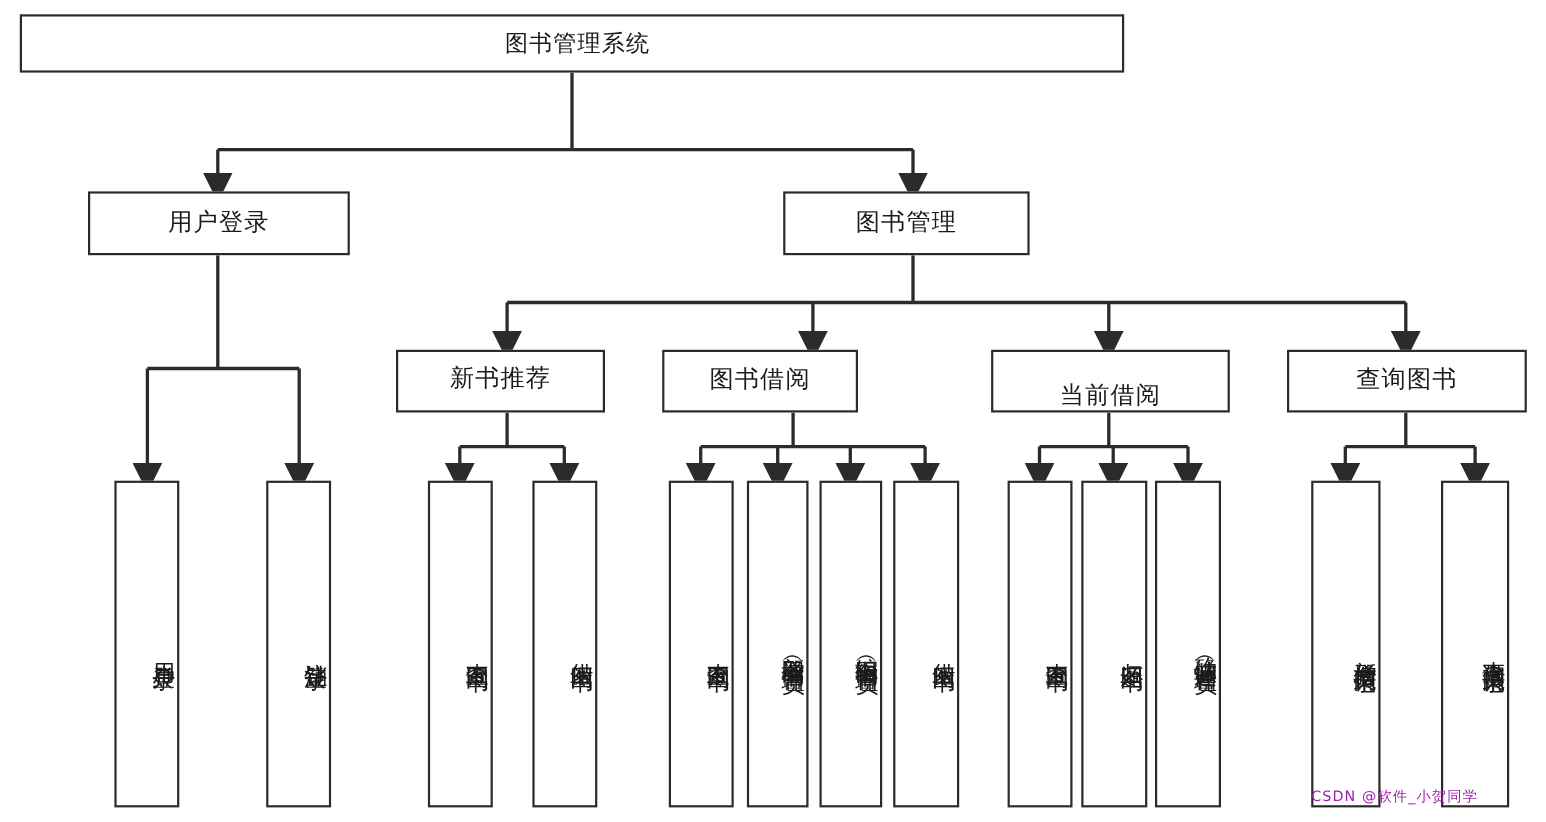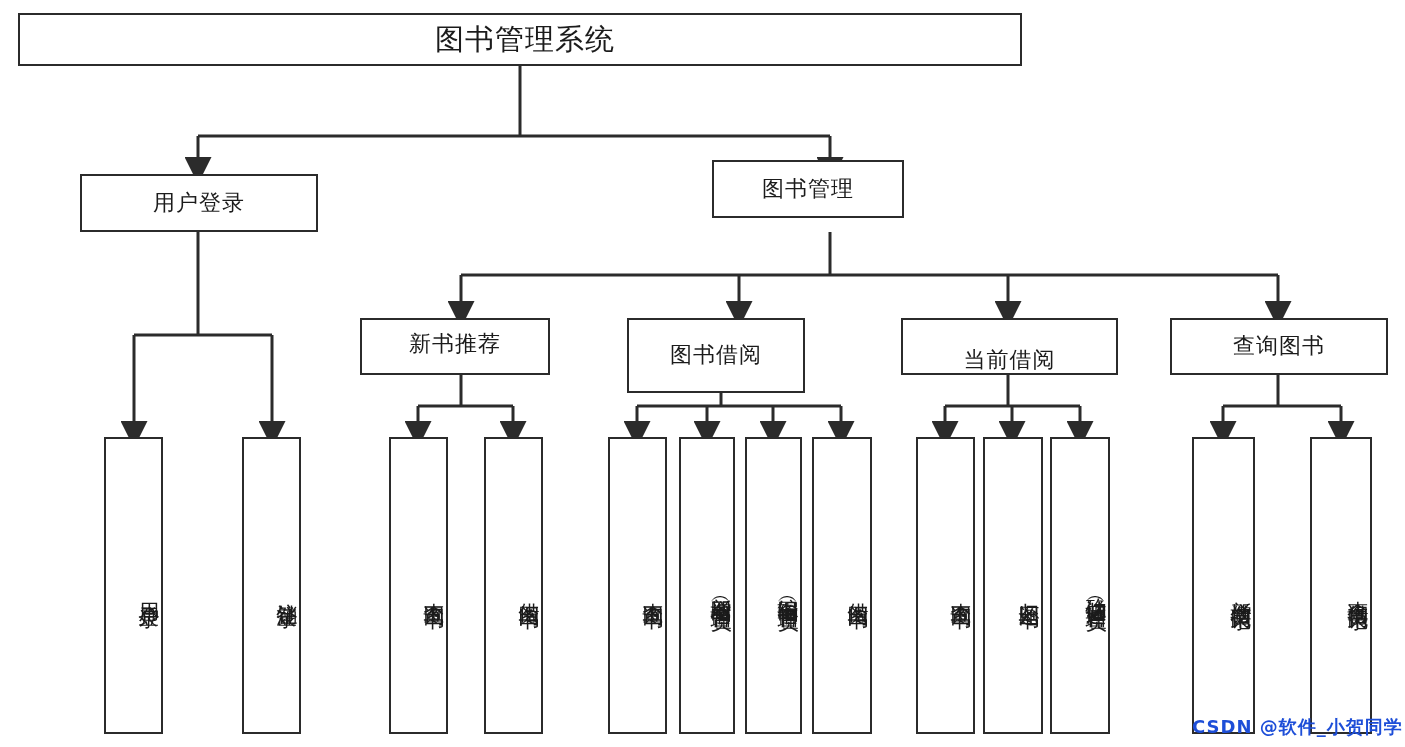--- a/index.html
+++ b/index.html
@@ -35,47 +35,46 @@
     align-items: center;
     justify-content: center;
     color: #1b1b1b;
   }
   .node.horiz {
     font-size: 22px;
     letter-spacing: 1px;
     line-height: 1.2;
   }
   .node.root {
-    font-size: 29px;
+    font-size: 21px;
     padding-left: 10px;
   }
   .node.vert {
     writing-mode: vertical-rl;
     text-orientation: upright;
     align-items: flex-start;
     justify-content: center;
     padding-top: 8px;
     font-size: 21px;
     line-height: 1.15;
     letter-spacing: 2px;
   }
   .node.vert .vlabel {
     writing-mode: vertical-rl;
     text-orientation: upright;
     display: block;
     white-space: nowrap;
   }
   .watermark {
     position: absolute;
-    font-size: 18px;
-    color: #1d4ed8;
+    font-size: 13px;
+    color: #a21caf;
     letter-spacing: 1px;
     white-space: nowrap;
     font-family: "DejaVu Sans", "Liberation Sans", sans-serif;
-    font-weight: bold;
   }
 </style>
 </head>
 <body>
 
 <div id="canvas">
 
   <svg class="wires" viewBox="0 0 1405 747" xmlns="http://www.w3.org/2000/svg">
     <defs>
       <marker id="arrow" markerWidth="9" markerHeight="9" refX="1" refY="4.5" orient="auto" markerUnits="strokeWidth">
@@ -126,28 +125,28 @@
     </g>
   </svg>
 
   <div class="node horiz root" style="left:18px; top:13px; width:1004px; height:53px;">
     <span>图书管理系统</span>
   </div>
 
   <div class="node horiz" style="left:80px; top:174px; width:238px; height:58px;">
     <span>用户登录</span>
   </div>
-  <div class="node horiz" style="left:712px; top:160px; width:192px; height:58px;">
+  <div class="node horiz" style="left:712px; top:174px; width:224px; height:58px;">
     <span>图书管理</span>
   </div>
 
   <div class="node horiz" style="left:360px; top:318px; width:190px; height:57px;font-family:Liberation Mono, monospace;">
     <span>新书推荐</span>
   </div>
-  <div class="node horiz" style="left:627px; top:318px; width:178px; height:75px;">
+  <div class="node horiz" style="left:602px; top:318px; width:178px; height:57px;">
     <span>图书借阅</span>
   </div>
   <div class="node horiz" style="left:901px; top:318px; width:217px; height:57px;align-items:flex-end;">
     <span>当前借阅</span>
   </div>
   <div class="node horiz" style="left:1170px; top:318px; width:218px; height:57px;">
     <span>查询图书</span>
   </div>
 
   <div class="node vert" style="left:104px; top:437px; width:59px; height:297px;">

